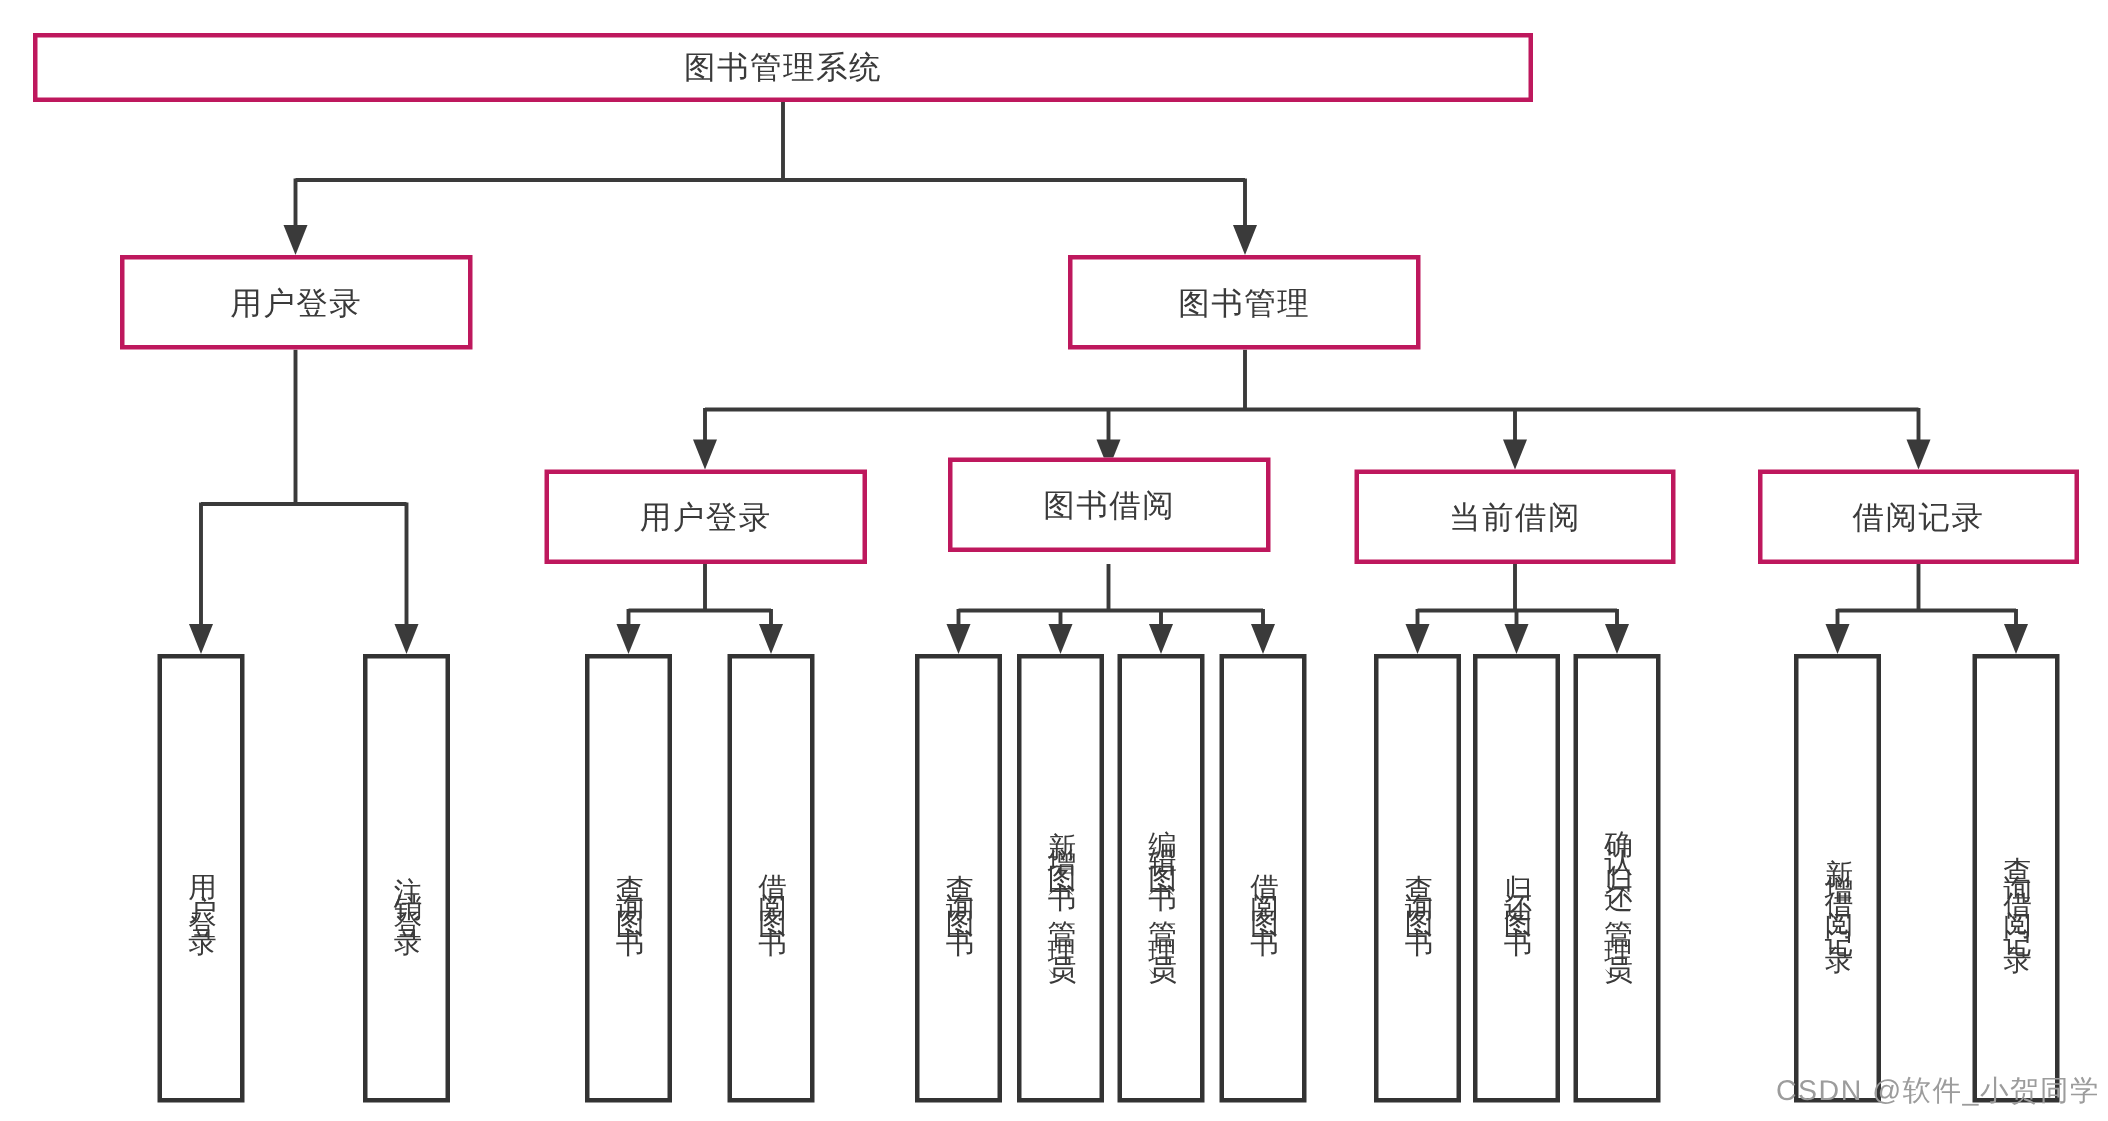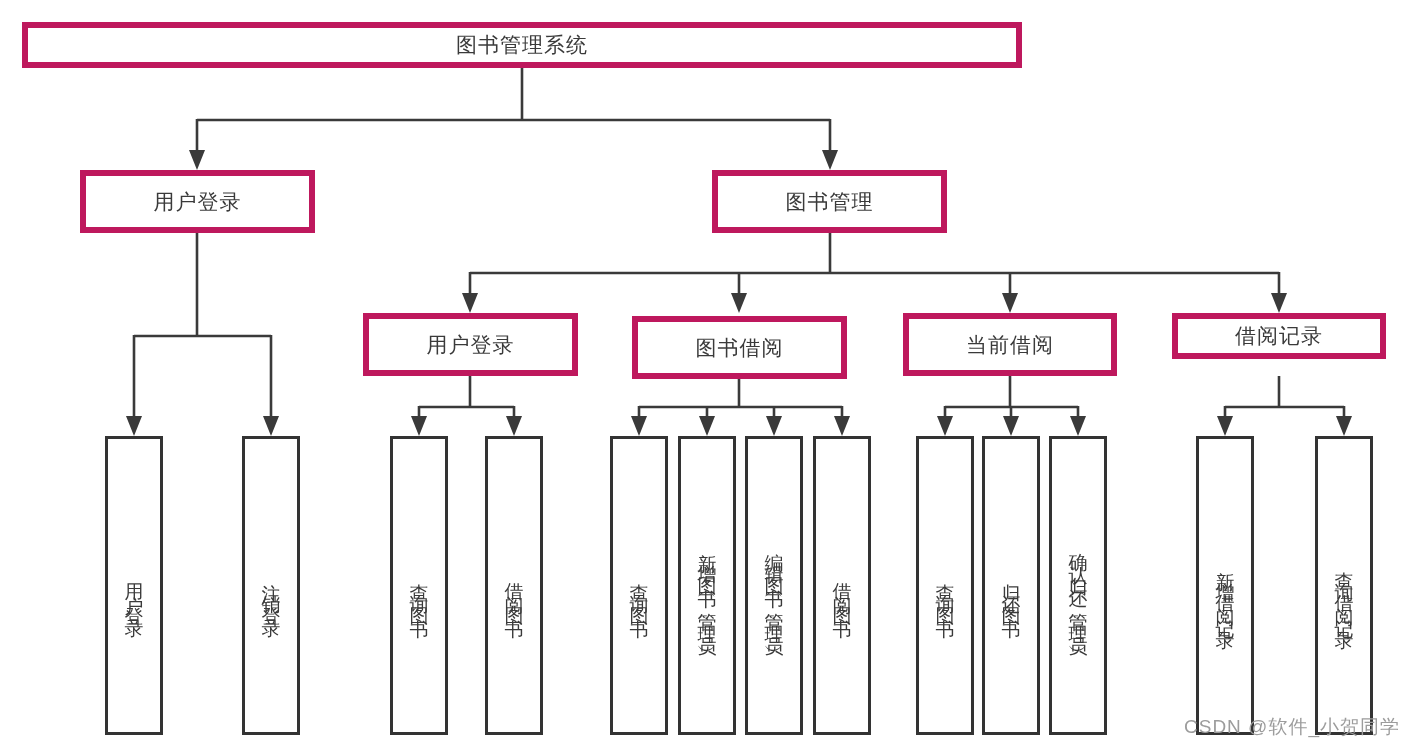--- a/index.html
+++ b/index.html
@@ -7,21 +7,21 @@
     position:relative;
     width:1405px;height:747px;
     background:#ffffff;
     font-family:"Liberation Sans","DejaVu Sans",sans-serif;
     overflow:hidden;
   }
   #connectors{position:absolute;left:0;top:0;width:1405px;height:747px;}
   .hbox{
     position:absolute;
     box-sizing:border-box;
-    border:6px solid #be185d;
+    border:3px solid #be185d;
     background:#ffffff;
     display:flex;align-items:center;justify-content:center;
     font-size:21px;color:#3a3a3a;letter-spacing:1px;
   }
   .vbox{
     position:absolute;
     box-sizing:border-box;
     width:58px;height:299px;top:436px;
     border:3px solid #333333;
     background:#ffffff;
@@ -118,27 +118,27 @@
   <div class="hbox" style="left:80px;top:170px;width:235px;height:63px;">
     <span>用户登录</span>
   </div>
   <div class="hbox" style="left:712px;top:170px;width:235px;height:63px;text-align:center;">
     <span>图书管理</span>
   </div>
 
   <div class="hbox" style="left:363px;top:313px;width:215px;height:63px;">
     <span>用户登录</span>
   </div>
-  <div class="hbox" style="left:632px;top:316px;width:215px;height:63px;">
+  <div class="hbox" style="left:632px;top:305px;width:215px;height:63px;">
     <span>图书借阅</span>
   </div>
   <div class="hbox" style="left:903px;top:313px;width:214px;height:63px;">
     <span>当前借阅</span>
   </div>
-  <div class="hbox" style="left:1172px;top:313px;width:214px;height:46px;">
+  <div class="hbox" style="left:1172px;top:313px;width:214px;height:63px;">
     <span>借阅记录</span>
   </div>
 
   <div class="vbox" style="left:105px;">
     <span>用户登录</span>
   </div>
   <div class="vbox" style="left:242px;">
     <span>注销登录</span>
   </div>
 

